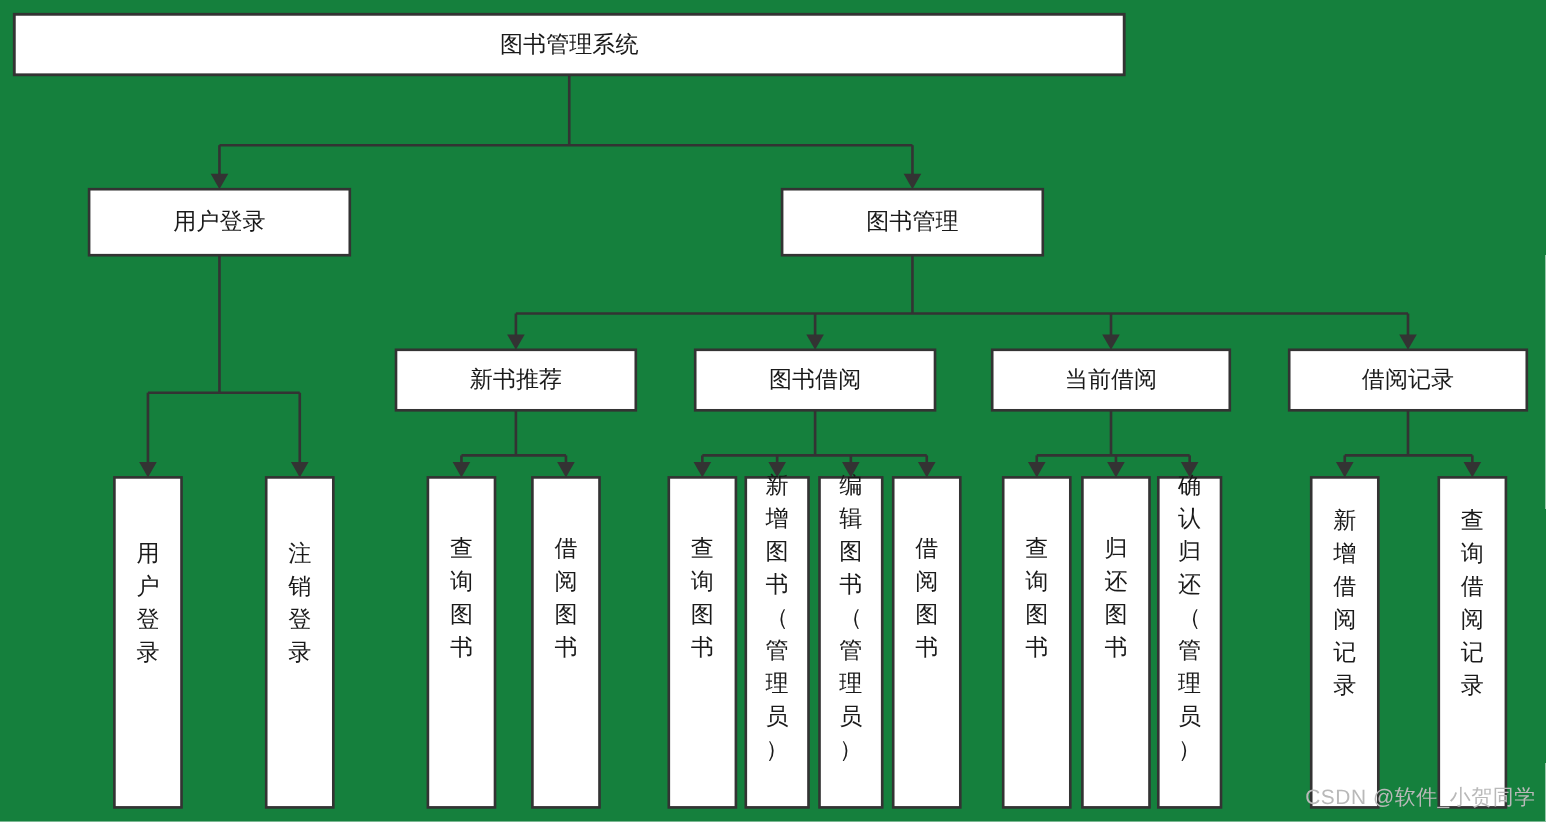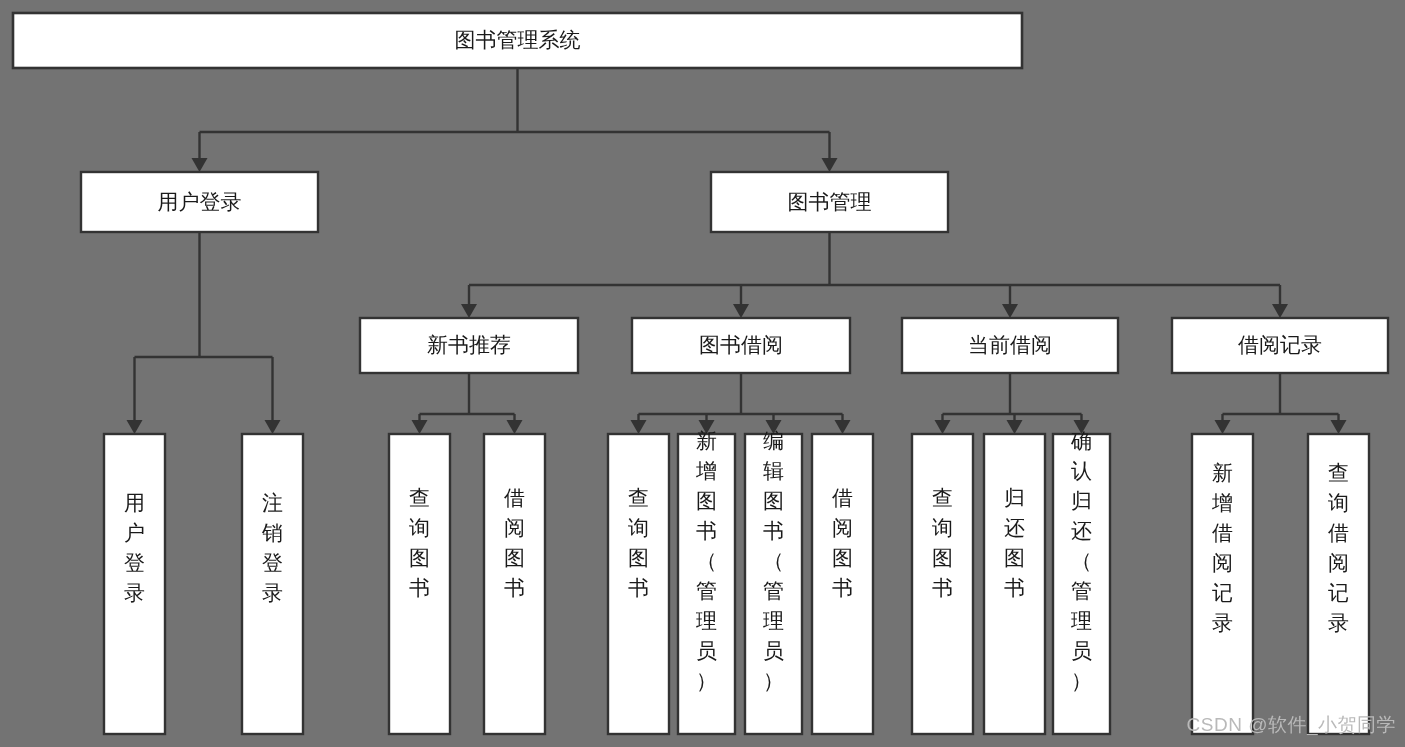--- a/index.html
+++ b/index.html
@@ -8,21 +8,21 @@
     padding: 0;
     background: #ffffff;
   }
   body {
     font-family: "Liberation Sans", "DejaVu Sans", sans-serif;
   }
   #diagram-root {
     position: relative;
     width: 1405px;
     height: 747px;
-    background: #737373;
+    background: #15803d;
     overflow: hidden;
   }
   svg.diagram-canvas {
     position: absolute;
     left: 0;
     top: 0;
     width: 1405px;
     height: 747px;
     display: block;
   }

